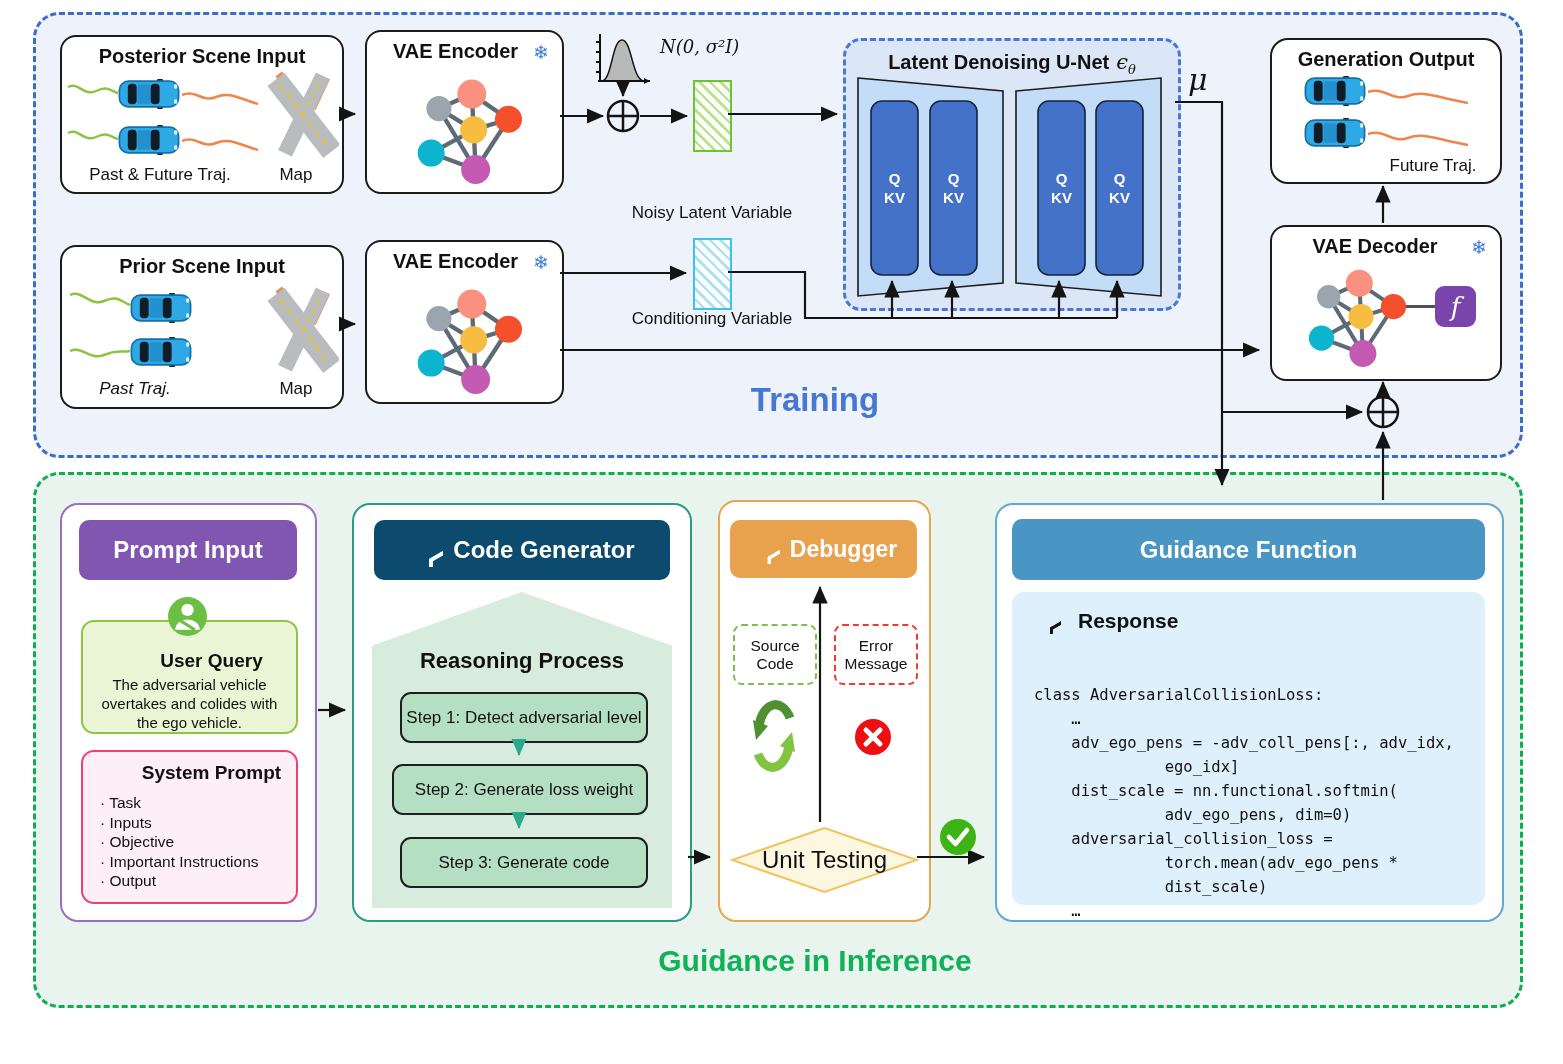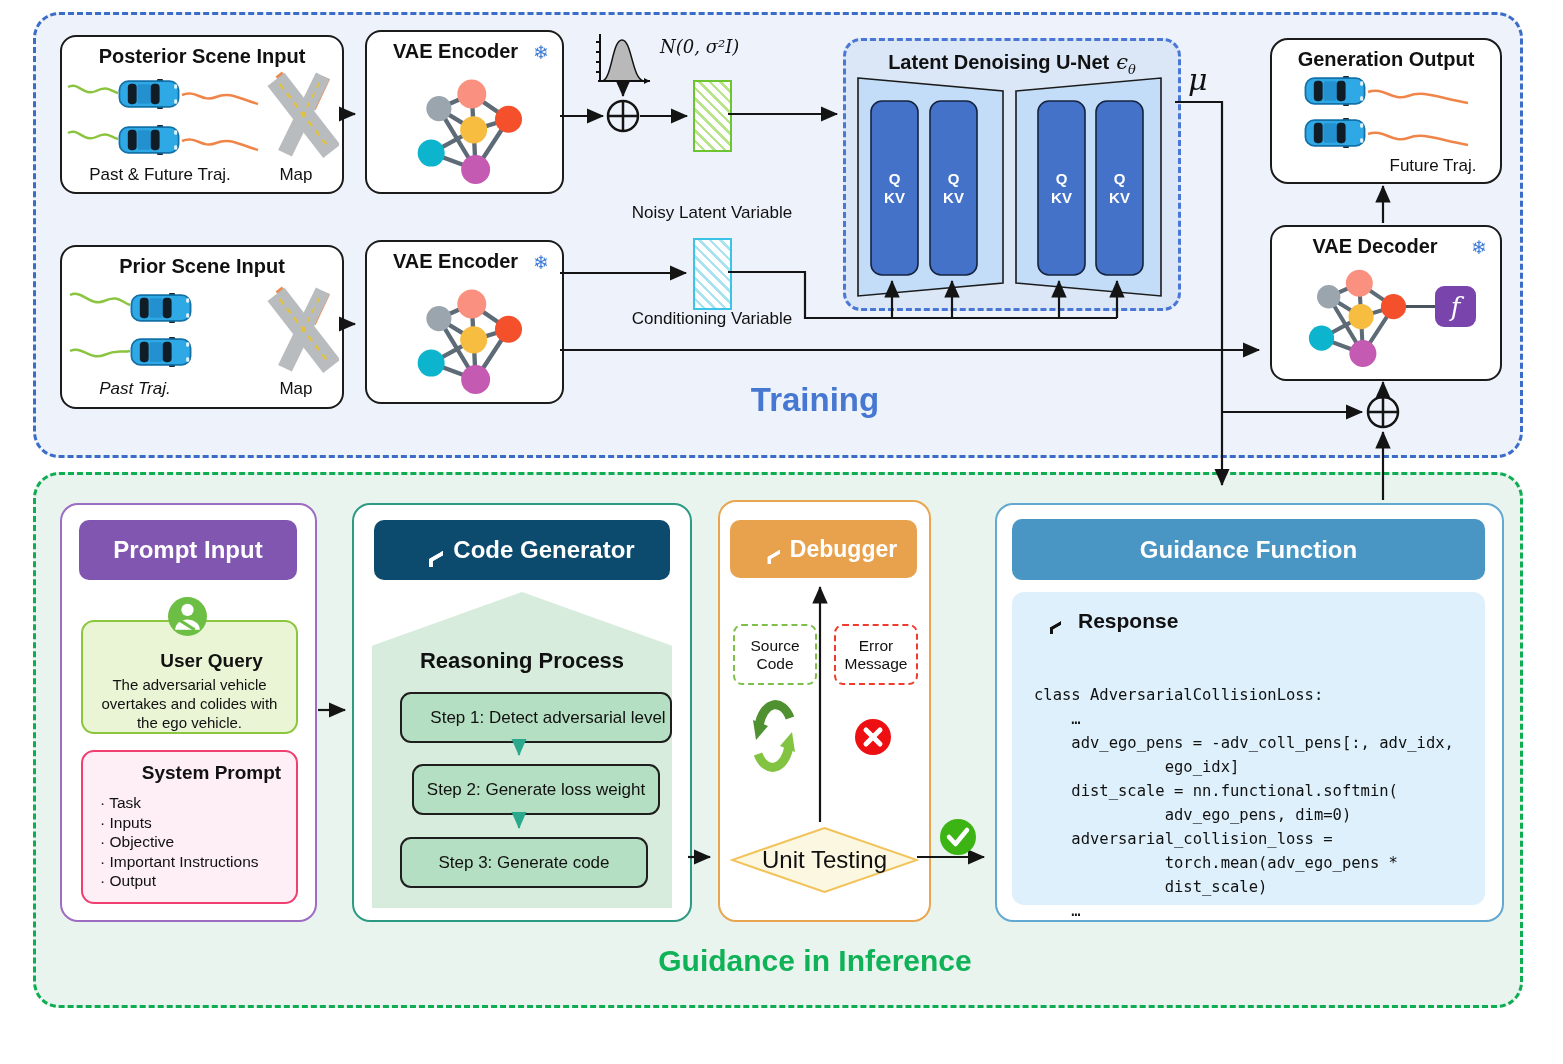--- a/index.html
+++ b/index.html
@@ -237,22 +237,22 @@
 
   <div class="abs gbox" style="left:352px;top:503px;width:336px;height:415px;border:2.5px solid #2d9b83;">
     <div class="ghead" style="left:20px;top:15px;width:296px;height:60px;background:#0c4a6e;">
       <svg width="34" height="34" viewBox="-14 -14 28 28" style="color:#fff;">
           <use href="#oai"></use>
         </svg>
       <span>Code Generator</span>
     </div>
     <div class="abs" style="left:18px;top:87px;width:300px;height:316px;background:#d7ecdc;clip-path:polygon(50% 0%,100% 17%,100% 100%,0% 100%,0% 17%);">
       <div style="position:absolute;top:56px;left:0;right:0;text-align:center;font-size:22px;font-weight:bold;">Reasoning Process</div>
-      <div class="steps" style="left:28px;top:100px;width:244px;height:47px;padding-left:24px;">Step 1: Detect adversarial level</div>
-      <div class="steps" style="left:40px;top:172px;width:244px;height:47px;">Step 2: Generate loss weight</div>
+      <div class="steps" style="left:28px;top:100px;width:244px;height:47px;">Step 1: Detect adversarial level</div>
+      <div class="steps" style="left:20px;top:172px;width:244px;height:47px;padding-left:8px;">Step 2: Generate loss weight</div>
       <div class="steps" style="left:28px;top:245px;width:244px;height:47px;">Step 3: Generate code</div>
     </div>
   </div>
 
   <div class="abs gbox" style="left:718px;top:500px;width:209px;height:418px;border:2.5px solid #e9a54f;">
     <div class="ghead" style="left:10px;top:18px;width:187px;height:58px;background:#e8a24e;font-size:23px;">
       <svg width="30" height="30" viewBox="-14 -14 28 28" style="color:#fff;">
           <use href="#oai"></use>
         </svg>
       <span>Debugger</span>

